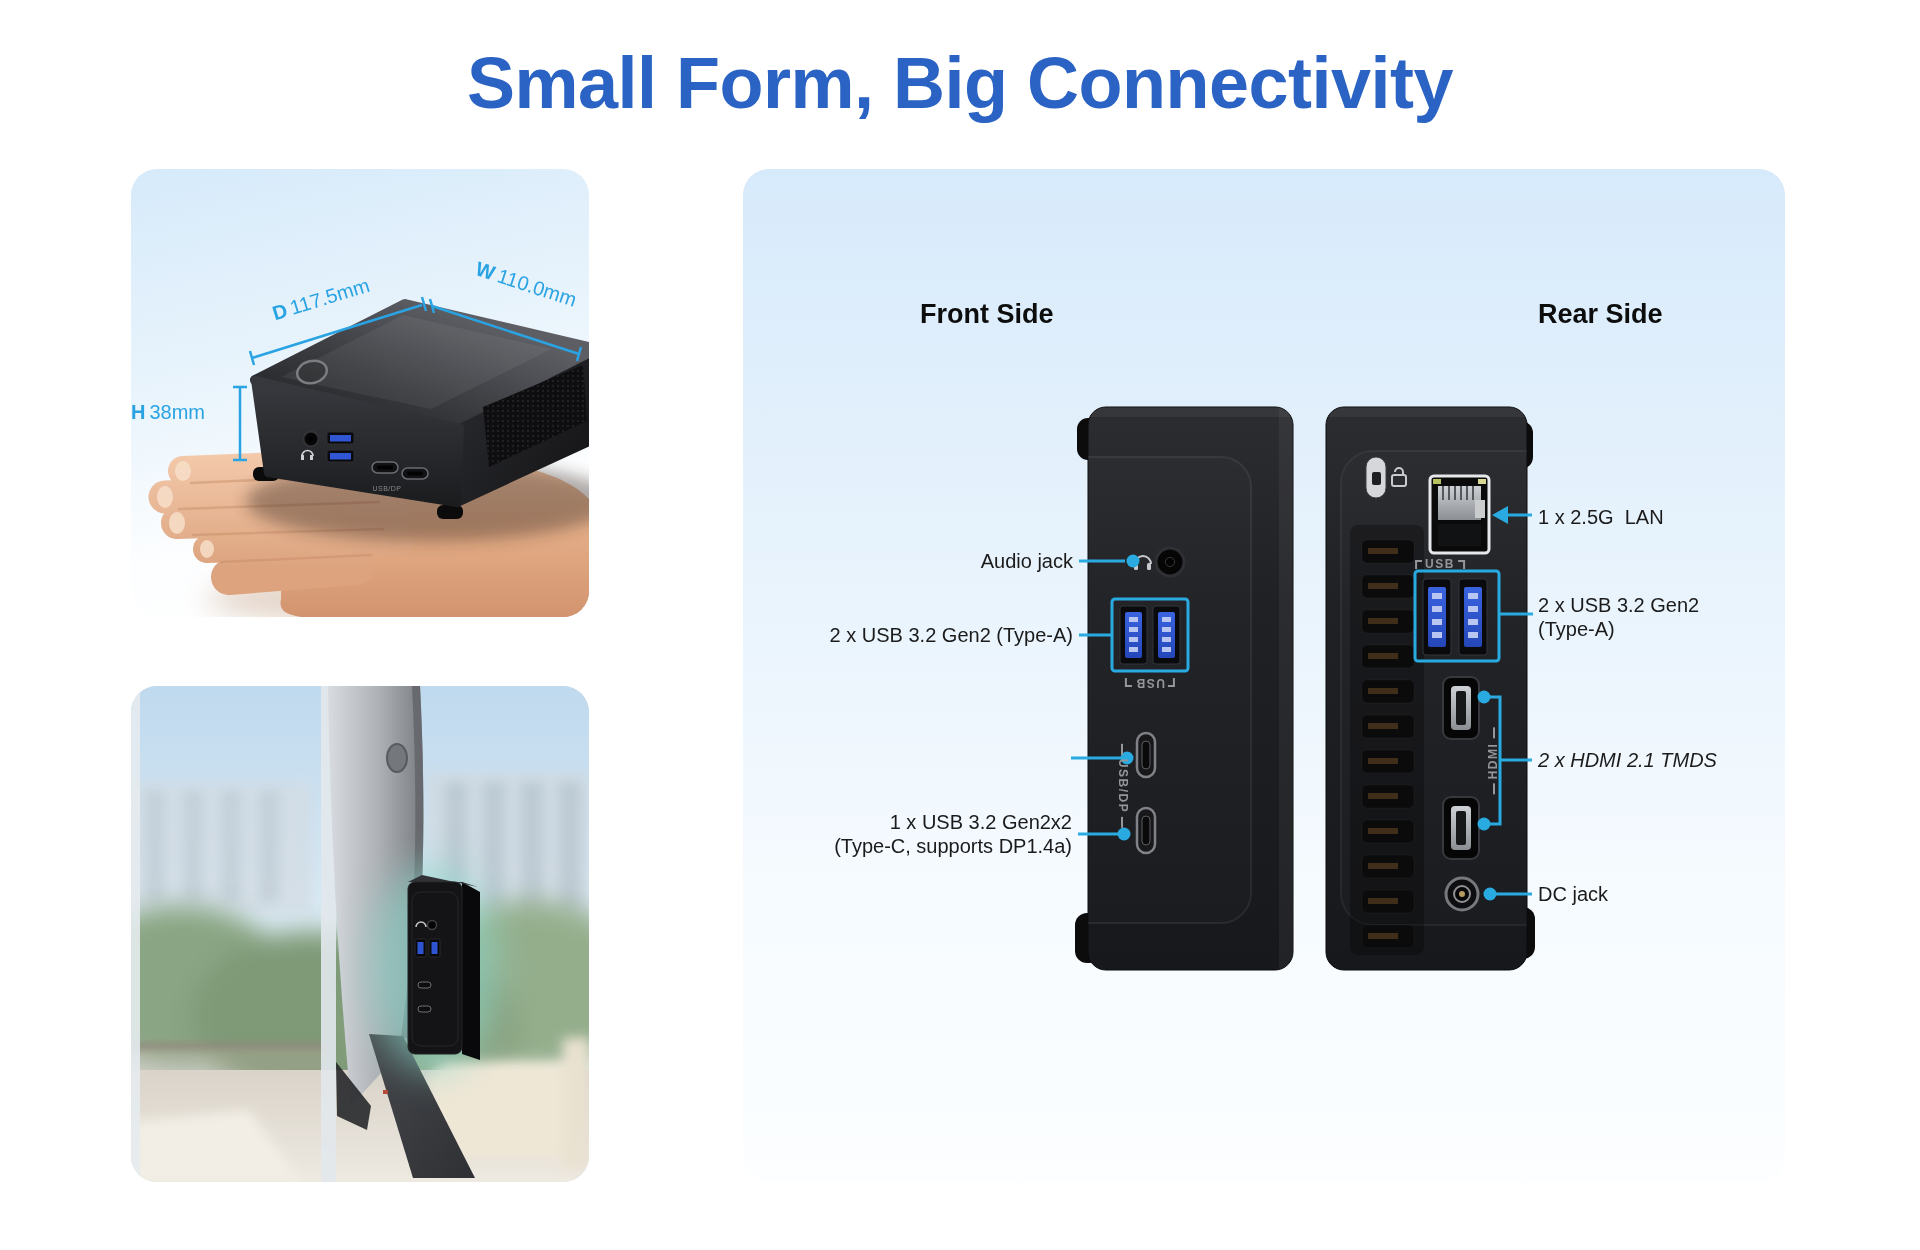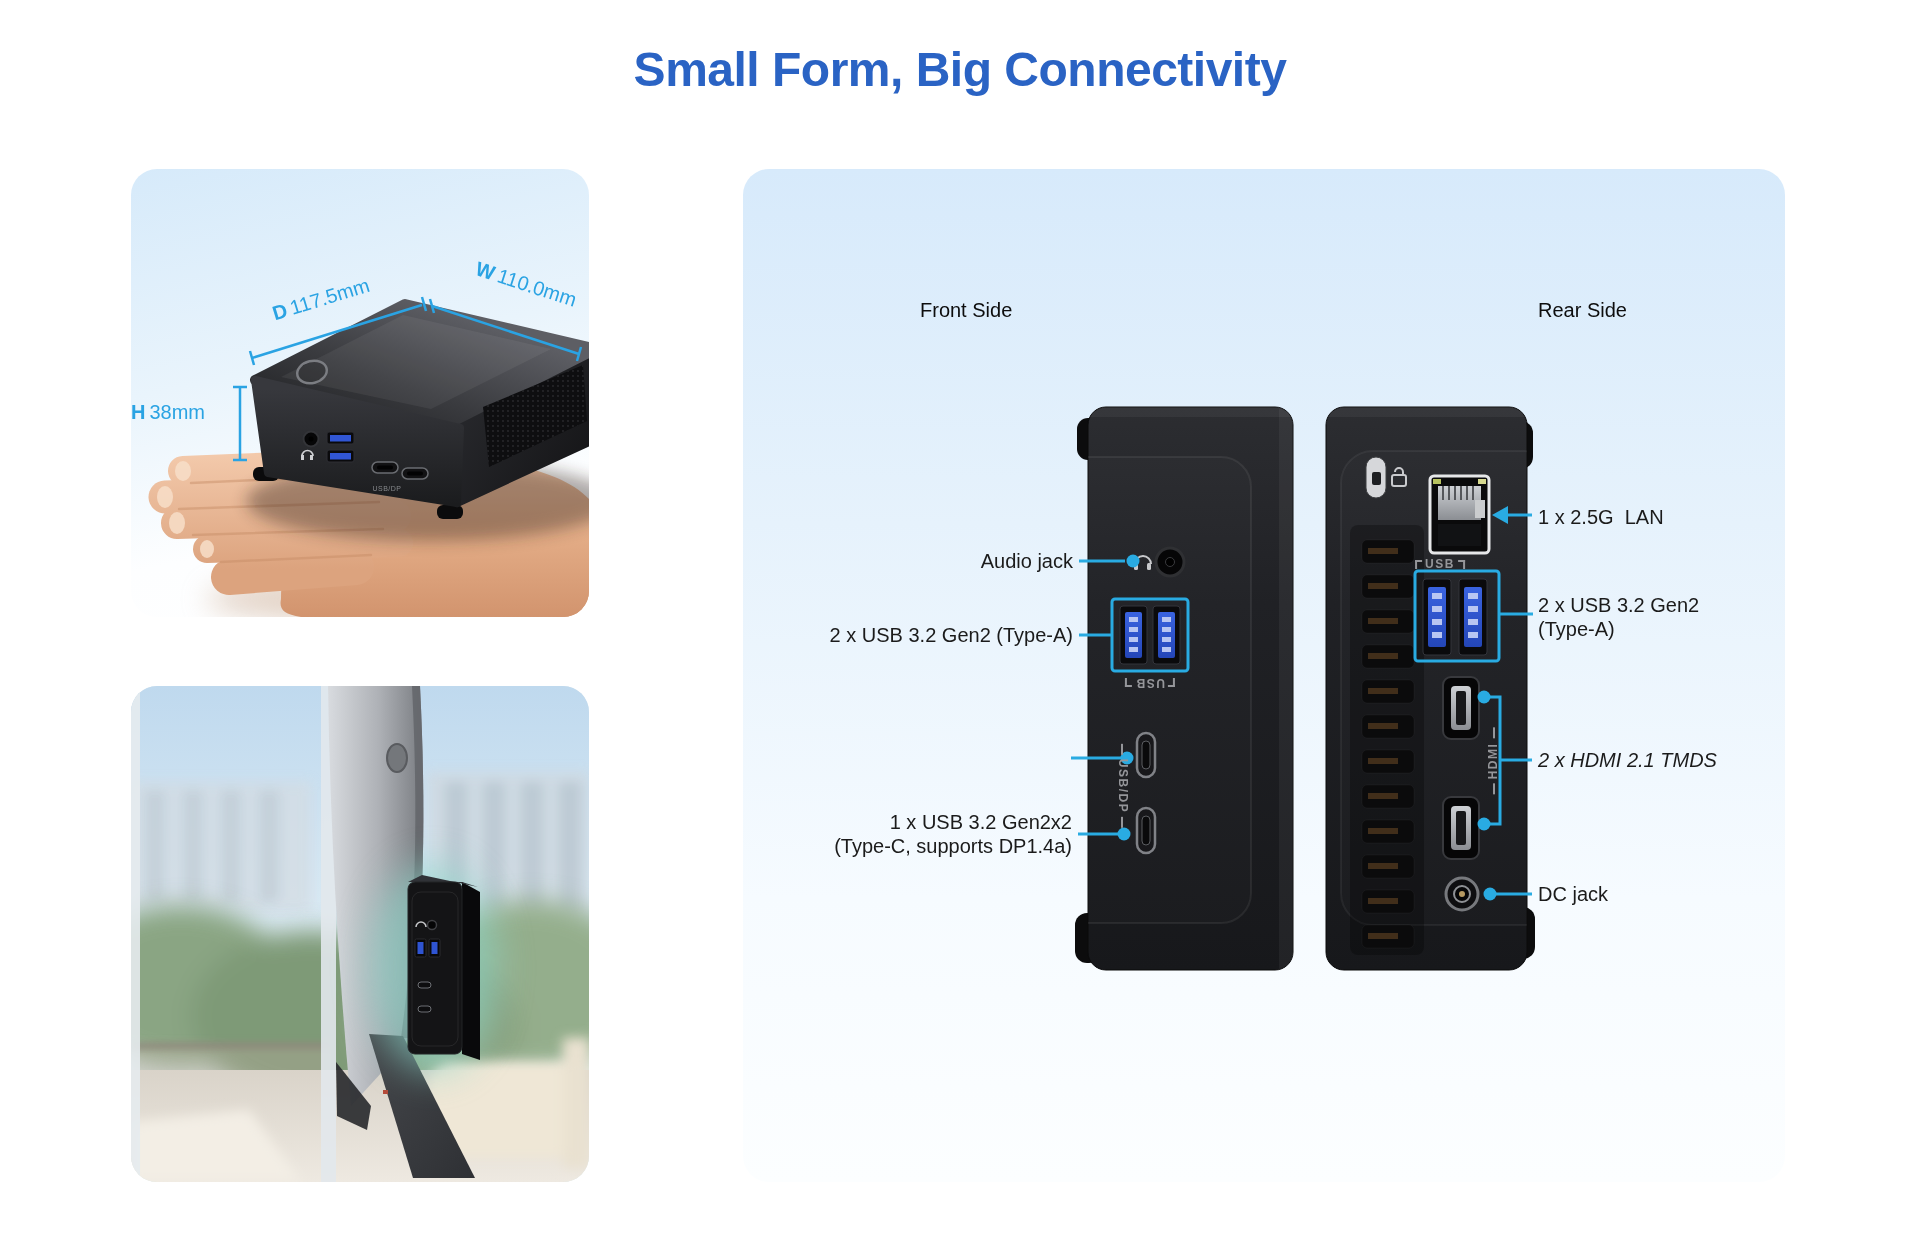--- a/index.html
+++ b/index.html
@@ -1,27 +1,27 @@
 <!DOCTYPE html>
 <html><head>
 <meta charset="utf-8">
 <style>
   html,body{margin:0;padding:0;background:#ffffff;}
   .stage{position:relative;width:1920px;height:1250px;background:#fff;overflow:hidden;
          font-family:"Liberation Sans", sans-serif;}
   .title{position:absolute;top:42px;left:0;width:100%;text-align:center;
-         font-size:48px;font-weight:bold;letter-spacing:-0.5px;color:#2A63C4;}
+         font-size:72px;font-weight:bold;letter-spacing:-0.5px;color:#2A63C4;}
   .card{position:absolute;border-radius:26px;overflow:hidden;}
   #card-dim{left:131px;top:169px;width:458px;height:448px;
      background:linear-gradient(168deg,#d6eafa 0%,#e9f4fc 42%,#fdfeff 74%,#ffffff 100%);}
   #card-mount{left:131px;top:686px;width:458px;height:496px;background:#dfe9ee;}
   #card-ports{left:743px;top:169px;width:1042px;height:1013px;
      background:linear-gradient(180deg,#d7eafb 0%,#e6f2fc 35%,#f6fbff 72%,#fcfeff 100%);}
   .card svg{position:absolute;left:0;top:0;}
-  .side-heading{position:absolute;font-size:20px;font-weight:normal;color:#0d0d0d;white-space:nowrap;}
+  .side-heading{position:absolute;font-size:27px;font-weight:bold;color:#0d0d0d;white-space:nowrap;}
   .callout{position:absolute;font-size:20px;line-height:24px;color:#1b1b1b;white-space:nowrap;}
   .callout.r{text-align:right;}
   .dim-label{position:absolute;font-size:20px;color:#2AA3E3;white-space:nowrap;}
   .dim-label b{font-weight:bold;margin-right:4px;}
   .print{position:absolute;font-size:12px;font-weight:bold;color:#95969a;
          letter-spacing:1.5px;white-space:nowrap;}
   .dash{display:inline-block;width:11px;height:2px;background:#95969a;vertical-align:middle;margin:0 4px;}
   .bk{display:inline-block;width:5px;height:7px;vertical-align:middle;}
   .bk-l{border-top:2px solid #95969a;border-left:2px solid #95969a;margin-right:3px;}
   .bk-r{border-top:2px solid #95969a;border-right:2px solid #95969a;margin-left:3px;}

